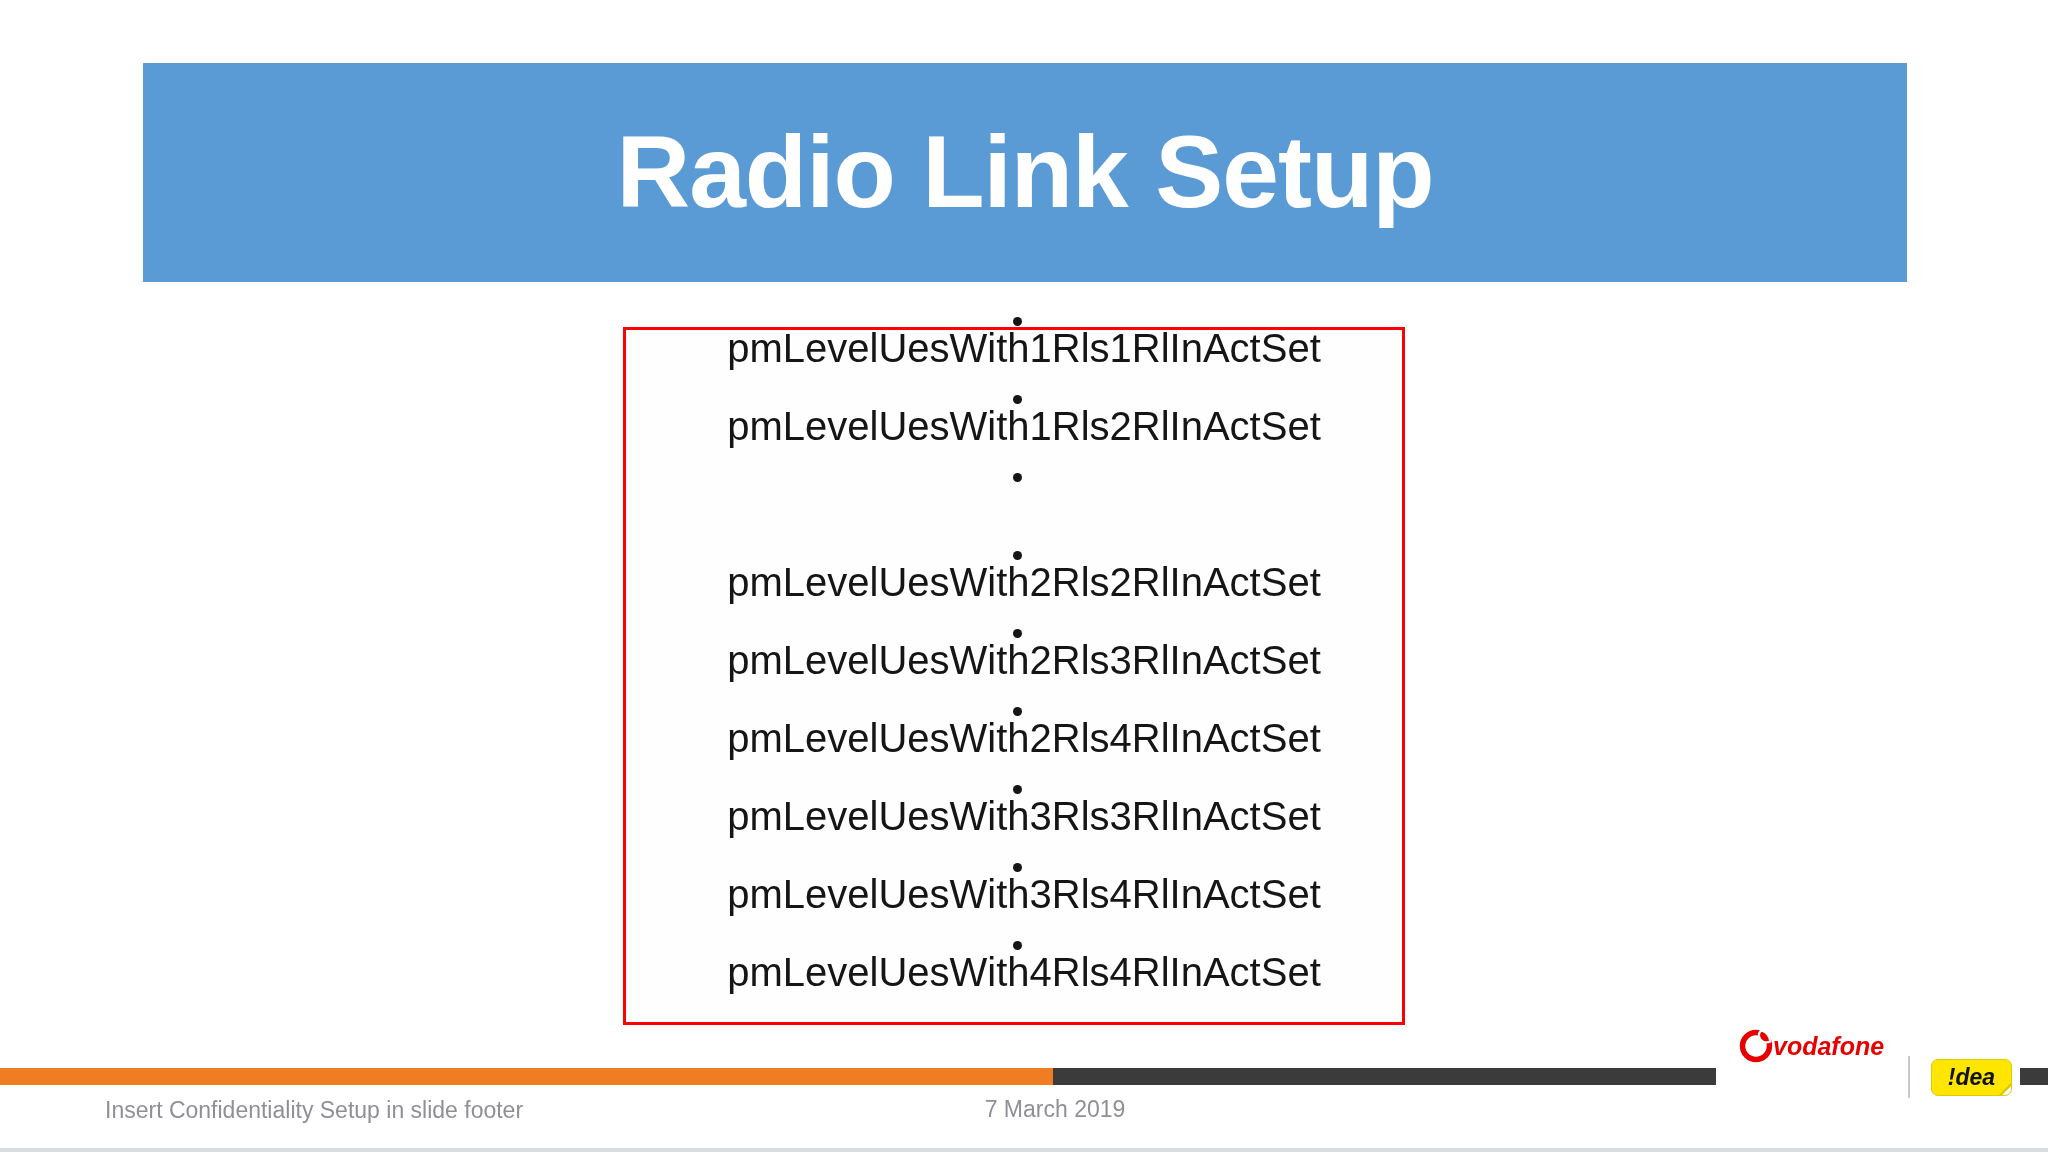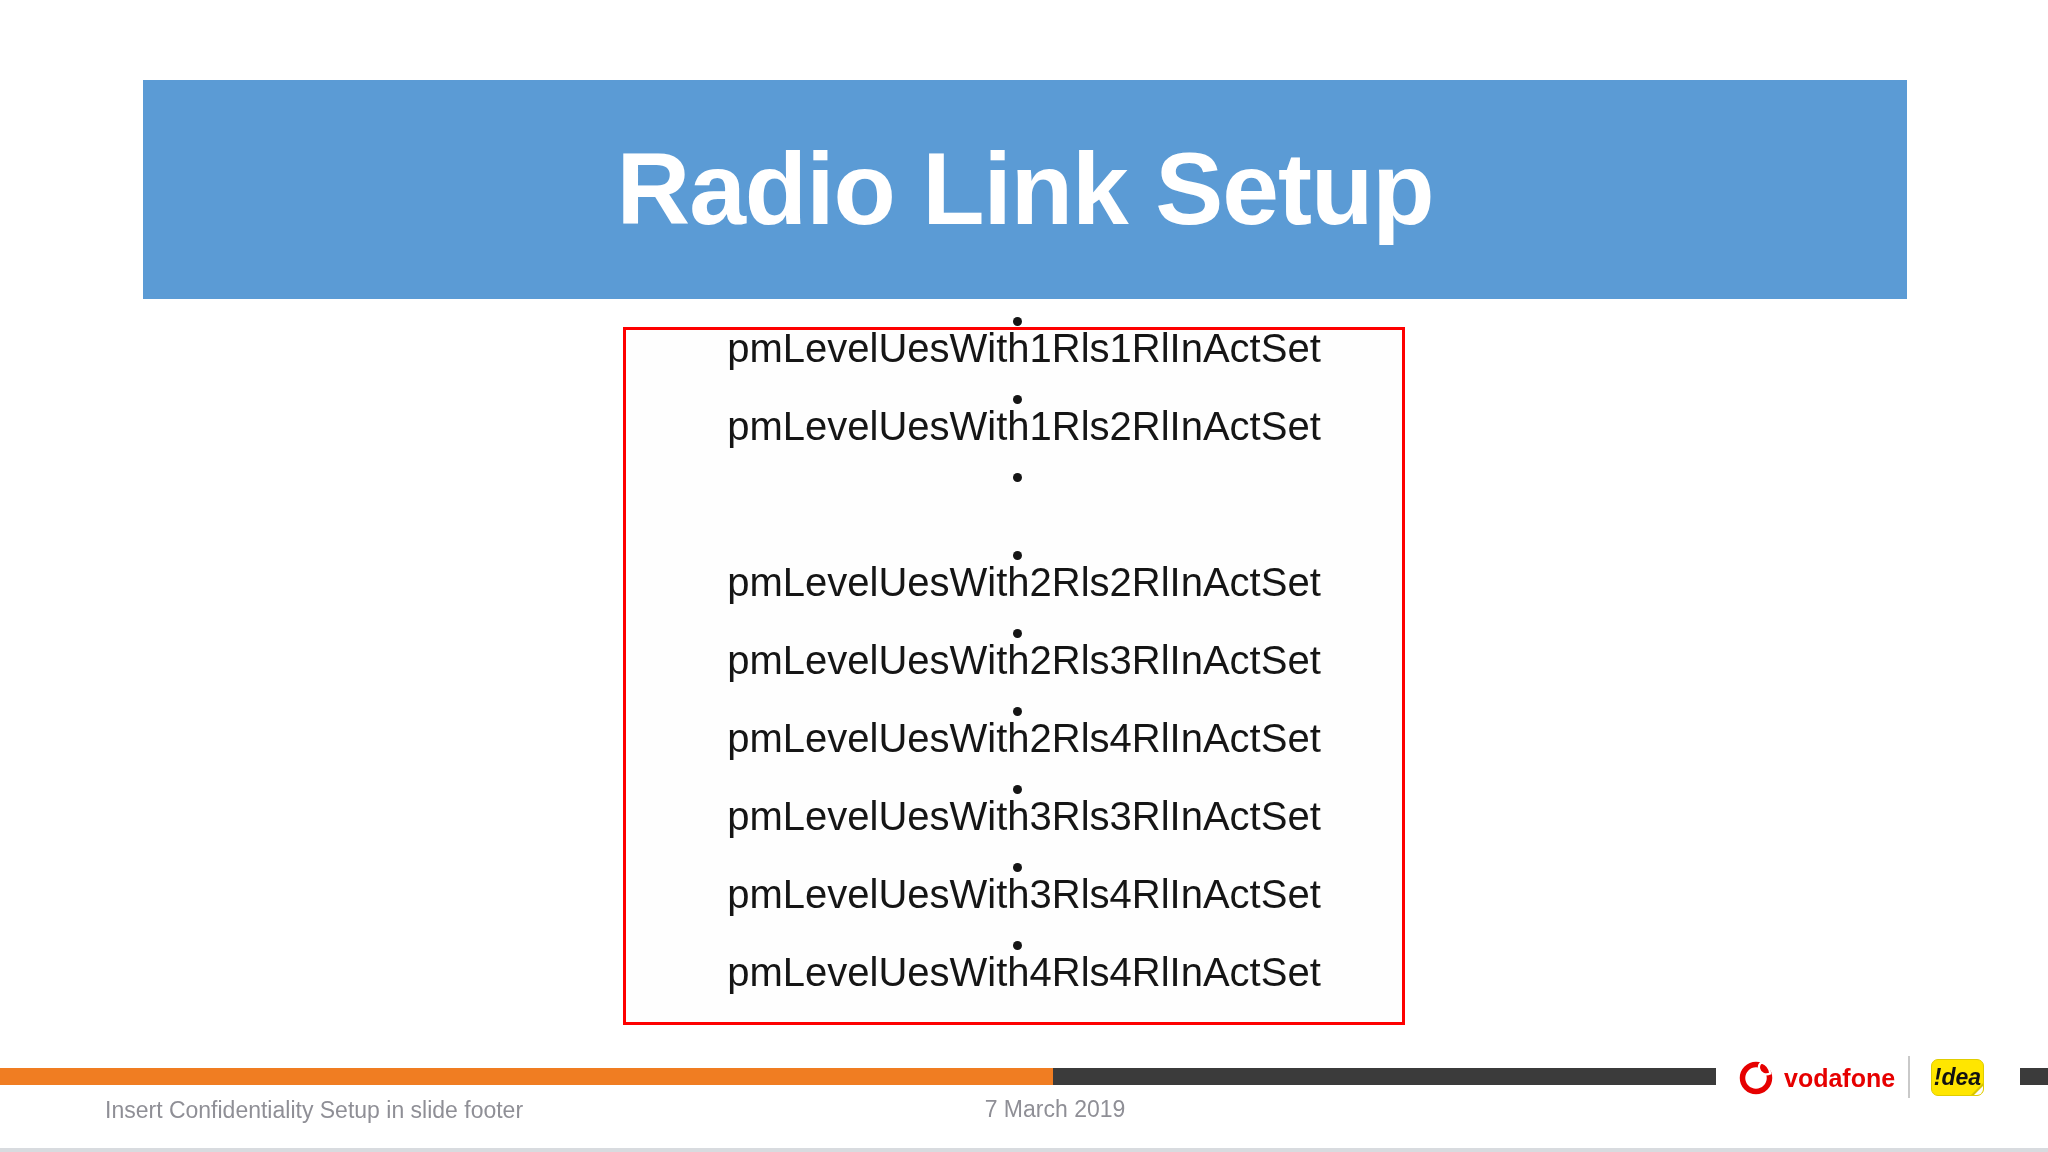--- a/index.html
+++ b/index.html
@@ -7,21 +7,21 @@
     width: 2048px; height: 1152px;
     background: #ffffff;
     position: relative;
     overflow: hidden;
     font-family: "Liberation Sans", sans-serif;
   }
   .abs { position: absolute; }
 
   
   .banner {
-    left: 143px; top: 80px; width: 1764px; height: 219px;
+    left: 143px; top: 63px; width: 1764px; height: 219px;
     background: #5B9BD5;
     display: flex; align-items: center; justify-content: center;
   }
   .banner-title {
     color: #ffffff;
     font-size: 102px;
     font-weight: bold;
     letter-spacing: -1px;
     white-space: nowrap;
   }
@@ -53,33 +53,33 @@
     left: 105px; top: 1097px;
     font-size: 23px; color: #8F8F96; white-space: nowrap;
   }
   .date-text {
     left: 955px; top: 1096px; width: 200px; text-align: center;
     font-size: 23px; color: #8F8F96; white-space: nowrap;
   }
 
   
   .vodafone-logo {
-    left: 1739px; top: 1060px; height: 36px;
-    display: flex; align-items: center; gap: 11px;
+    left: 1739px; top: 1028px; height: 36px;
+    display: flex; align-items: center;  font-style: italic;
   }
   .vodafone-wordmark {
     color: #E60000; font-size: 25px; font-weight: bold;
     letter-spacing: 0px; white-space: nowrap;
   }
 
   .logo-divider { left: 1908px; top: 1056px; width: 2px; height: 42px; background: #C9C9C9; }
 
   
   .idea-logo {
-    left: 1931px; top: 1059px; width: 53px; height: 37px;
+    left: 1931px; top: 1059px; width: 81px; height: 37px;
     background: #FFE600;
     border: 1px solid #e0cd00;
     border-radius: 7px;
     box-sizing: border-box;
     display: flex; align-items: center; justify-content: center;
     overflow: hidden;
   }
   .idea-logo::before {
     content: ""; position: absolute; right: -1px; bottom: -1px;
     border-style: solid; border-width: 0 0 14px 14px;

